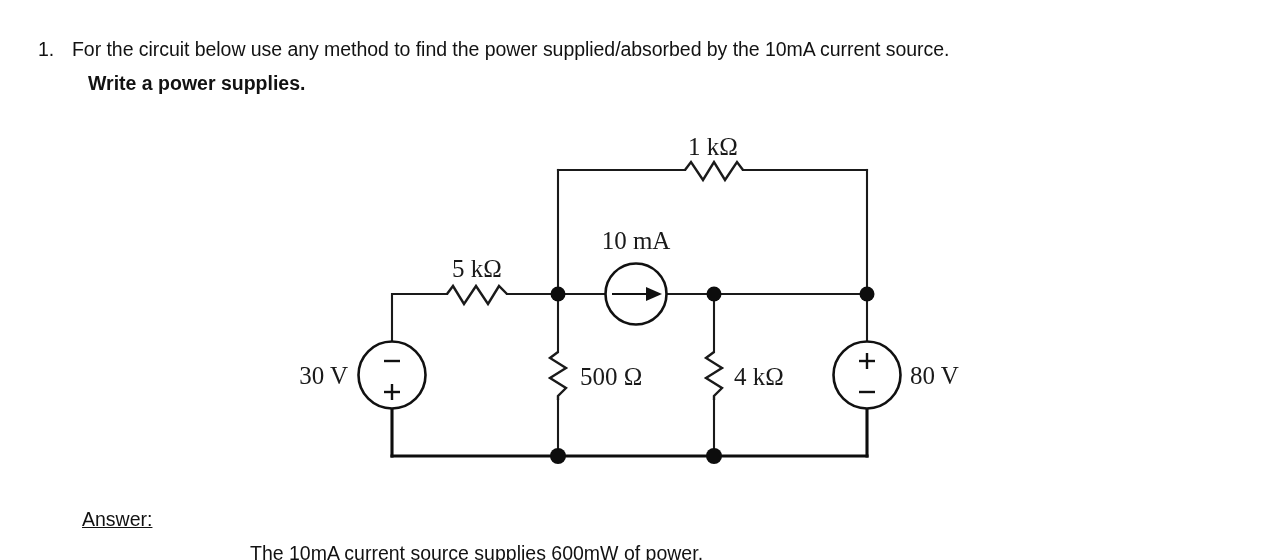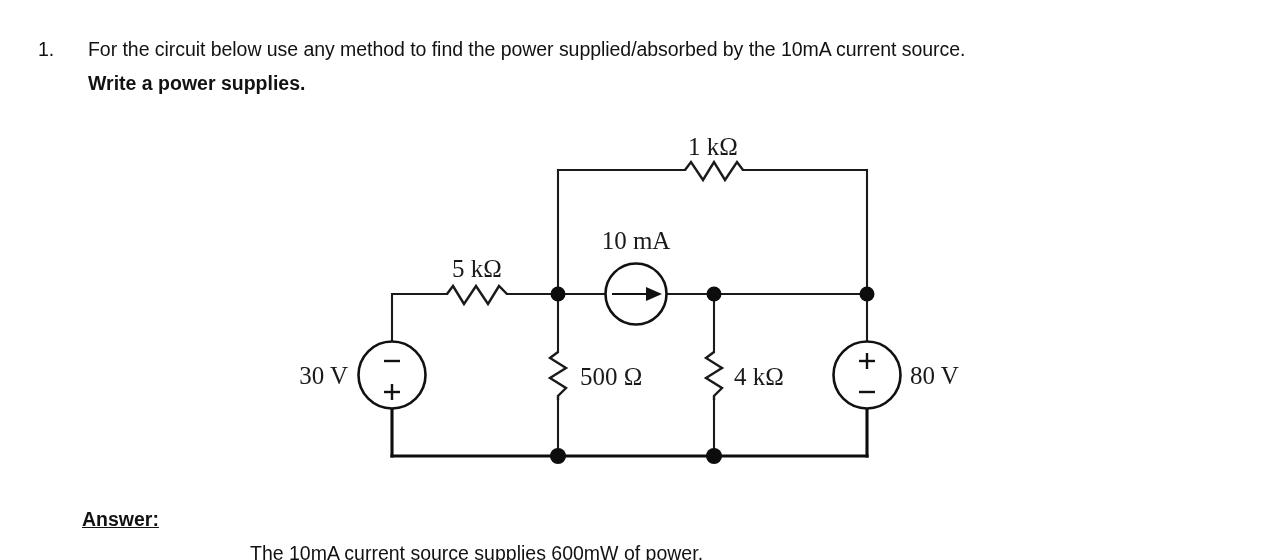--- a/index.html
+++ b/index.html
@@ -27,21 +27,21 @@
     position: absolute;
     left: 38px;
     top: 38px;
     font-size: 19.5px;
     font-family: "Liberation Sans", sans-serif;
     color: #121212;
     letter-spacing: 0px;
   }
   #question-line-1 {
     position: absolute;
-    left: 88px;
+    left: 72px;
     top: 38px;
     font-size: 19.5px;
     font-family: "Liberation Sans", sans-serif;
     color: #121212;
     white-space: nowrap;
     letter-spacing: -0.05px;
   }
   #question-line-2 {
     position: absolute;
     left: 88px;
@@ -52,21 +52,21 @@
     color: #121212;
     white-space: nowrap;
   }
 
   
   #answer-label {
     position: absolute;
     left: 82px;
     top: 508px;
     font-size: 19.5px;
-    font-weight: bold;
+    font-weight: normal;
     text-decoration: underline;
     font-family: "Liberation Sans", sans-serif;
     color: #121212;
     white-space: nowrap;
   }
   #answer-text {
     position: absolute;
     left: 250px;
     top: 508px;
     font-size: 19.5px;

